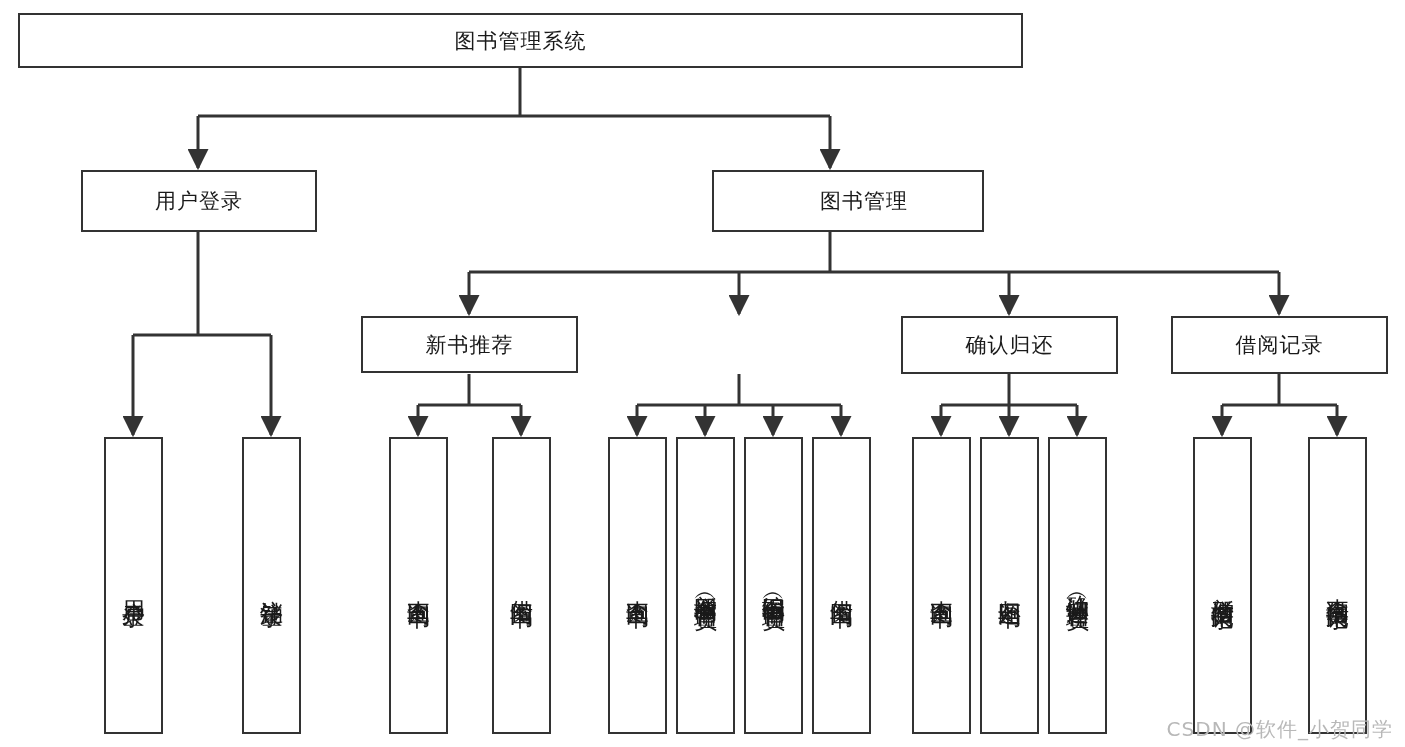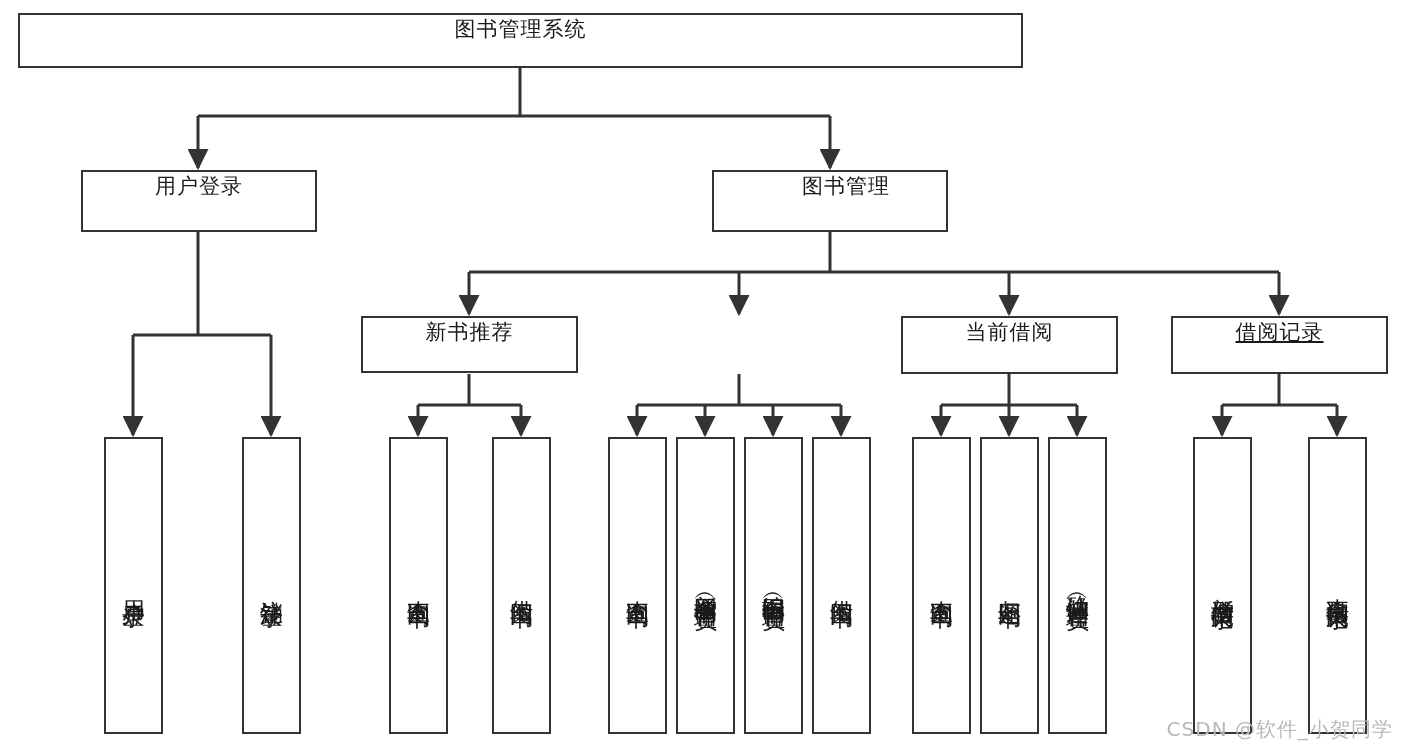--- a/index.html
+++ b/index.html
@@ -23,20 +23,21 @@
     top: 0;
     width: 1405px;
     height: 747px;
   }
   .node {
     position: absolute;
     box-sizing: border-box;
     border: 2px solid #333333;
     background: #ffffff;
     display: flex;
+    align-items: center;
     justify-content: center;
     color: #1a1a1a;
   }
   .node.h {
     font-size: 21px;
     letter-spacing: 1px;
   }
   .node.v {
     writing-mode: vertical-rl;
     text-orientation: upright;
@@ -117,31 +118,31 @@
     </g>
   </svg>
 
   <div class="node h" style="left:18px; top:13px; width:1005px; height:55px;">
     <span>图书管理系统</span>
   </div>
 
   <div class="node h" style="left:81px; top:170px; width:236px; height:62px;">
     <span>用户登录</span>
   </div>
-  <div class="node h" style="left:712px; top:170px; width:236px; height:62px;padding-left:32px;">
+  <div class="node h" style="left:712px; top:170px; width:272px; height:62px;padding-left:32px;">
     <span>图书管理</span>
   </div>
 
   <div class="node h" style="left:361px; top:316px; width:217px; height:57px;">
     <span>新书推荐</span>
   </div>
   <div class="node h" style="left:901px; top:316px; width:217px; height:58px;">
-    <span>当前借阅</span>
+    <span>确认归还</span>
   </div>
-  <div class="node h" style="left:1171px; top:316px; width:217px; height:58px;text-decoration:underline;">
+  <div class="node h" style="left:1171px; top:316px; width:217px; height:58px;">
     <span>借阅记录</span>
   </div>
 
   <div class="node v" style="left:104px; top:437px; width:59px; height:297px;">
     <span class="vlabel">用户登录</span>
   </div>
   <div class="node v" style="left:242px; top:437px; width:59px; height:297px;">
     <span class="vlabel">注销登录</span>
   </div>
 

